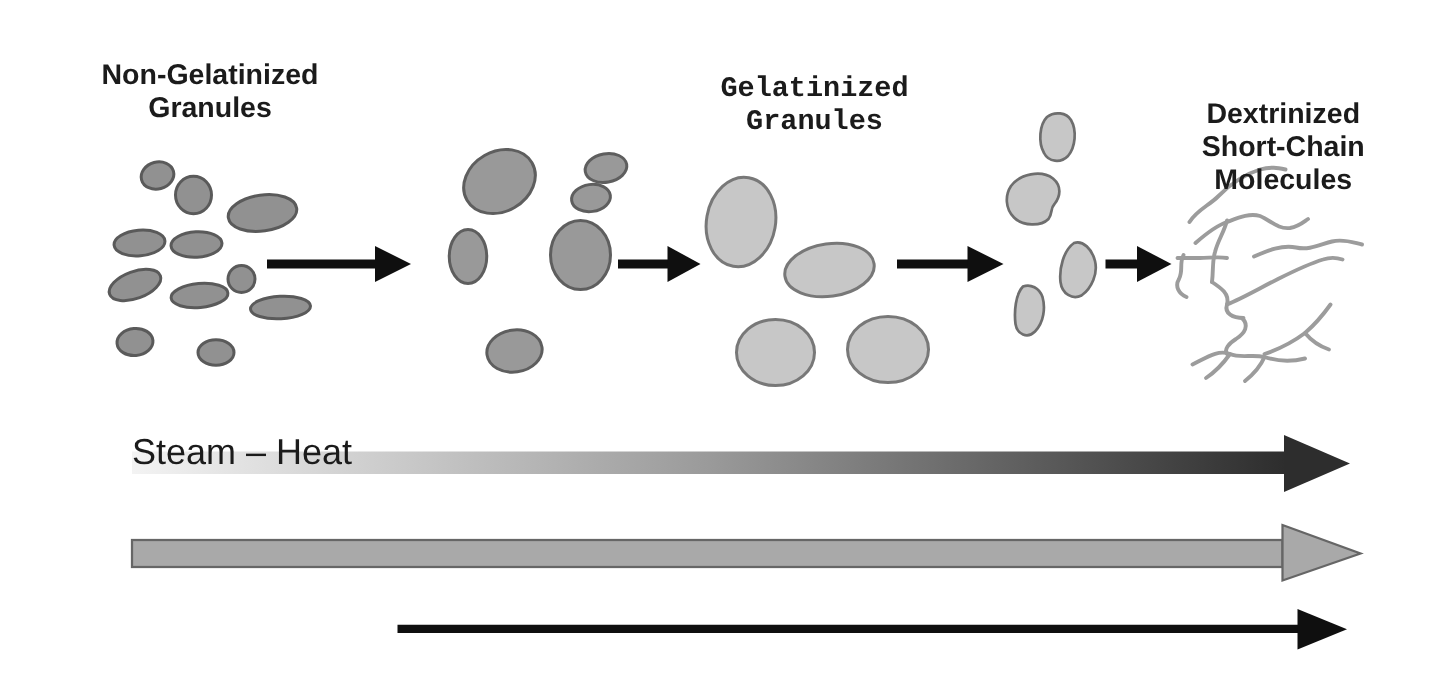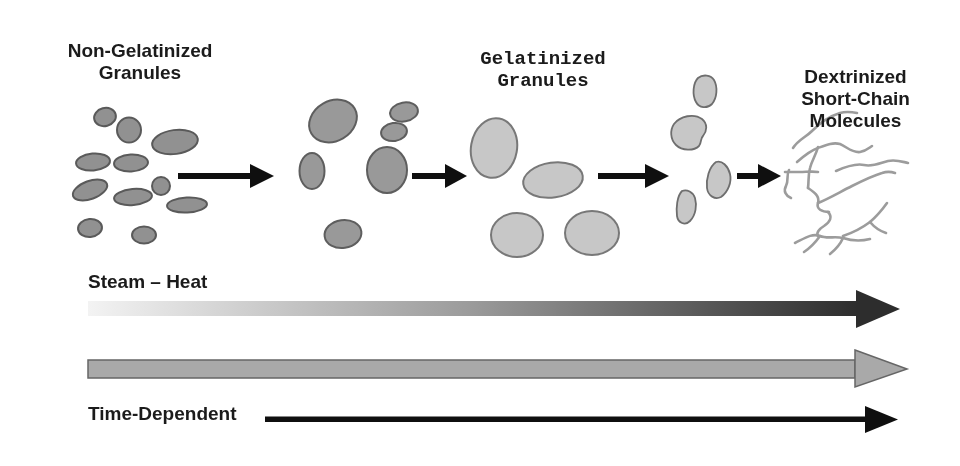--- a/index.html
+++ b/index.html
@@ -8,22 +8,22 @@
     font-family:"Liberation Sans", sans-serif;overflow:hidden;
   }
   .stage-label{
     position:absolute;font-weight:700;font-size:19px;line-height:22px;
     color:#1b1b1b;text-align:center;white-space:pre-line;letter-spacing:0;
   }
   .stage-label.s1{left:40px;top:40px;width:200px;}
   .stage-label.s2{left:443px;top:48px;width:200px;font-family:Liberation Mono, monospace;}
   .stage-label.s3{left:773px;top:22px;width:165px;margin-top:44px;}
   .axis-label{
-    position:absolute;left:88px;font-weight:700;font-size:19px;line-height:22px;
-    color:#1b1b1b;white-space:nowrap;
+    position:absolute;left:88px;font-weight:400;font-size:24px;line-height:22px;
+    color:#1b1b1b;white-space:nowrap;margin-top:20px;
   }
   .axis-label.a1{top:271px;}
   .axis-label.a2{top:331px;}
   .axis-label.a3{top:403px;}
   svg.art{position:absolute;left:0;top:0;}
   .granule-dark{fill:#919191;stroke:#5a5a5a;stroke-width:2;}
   .granule-mid{fill:#999999;stroke:#5e5e5e;stroke-width:2;}
   .granule-light{fill:#c7c7c7;stroke:#787878;stroke-width:2;}
   .blob{fill:#c7c7c7;stroke:#6e6e6e;stroke-width:1.8;}
   .molecule{fill:none;stroke:#9c9c9c;stroke-width:2.6;stroke-linecap:round;stroke-linejoin:round;}
@@ -137,15 +137,14 @@
 
   <div class="stage-label s1">Non-Gelatinized
 Granules</div>
   <div class="stage-label s2">Gelatinized
 Granules</div>
   <div class="stage-label s3">Dextrinized
 Short-Chain
 Molecules</div>
 
   <div class="axis-label a1">Steam – Heat</div>
-  <div class="axis-label a3">Time-Dependent</div>
 
 </div>
 
 </body></html>

